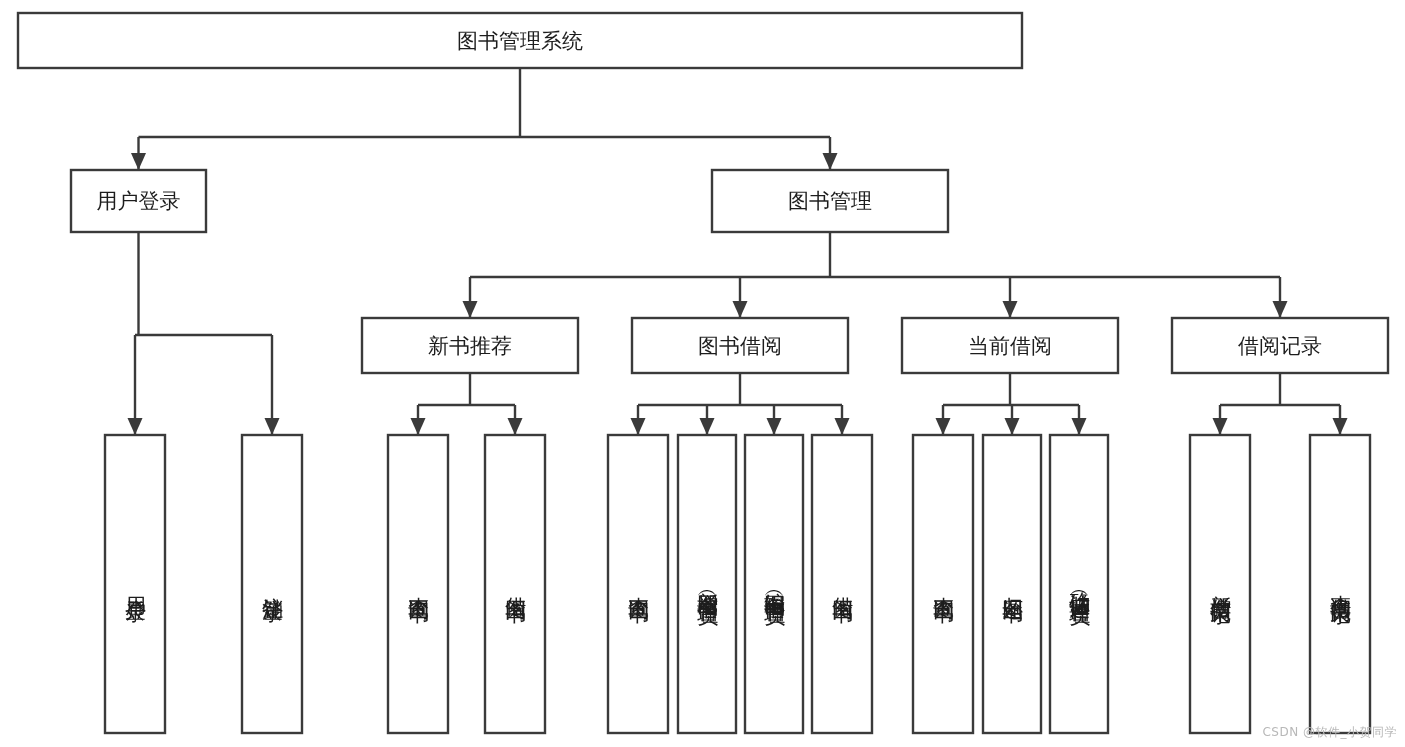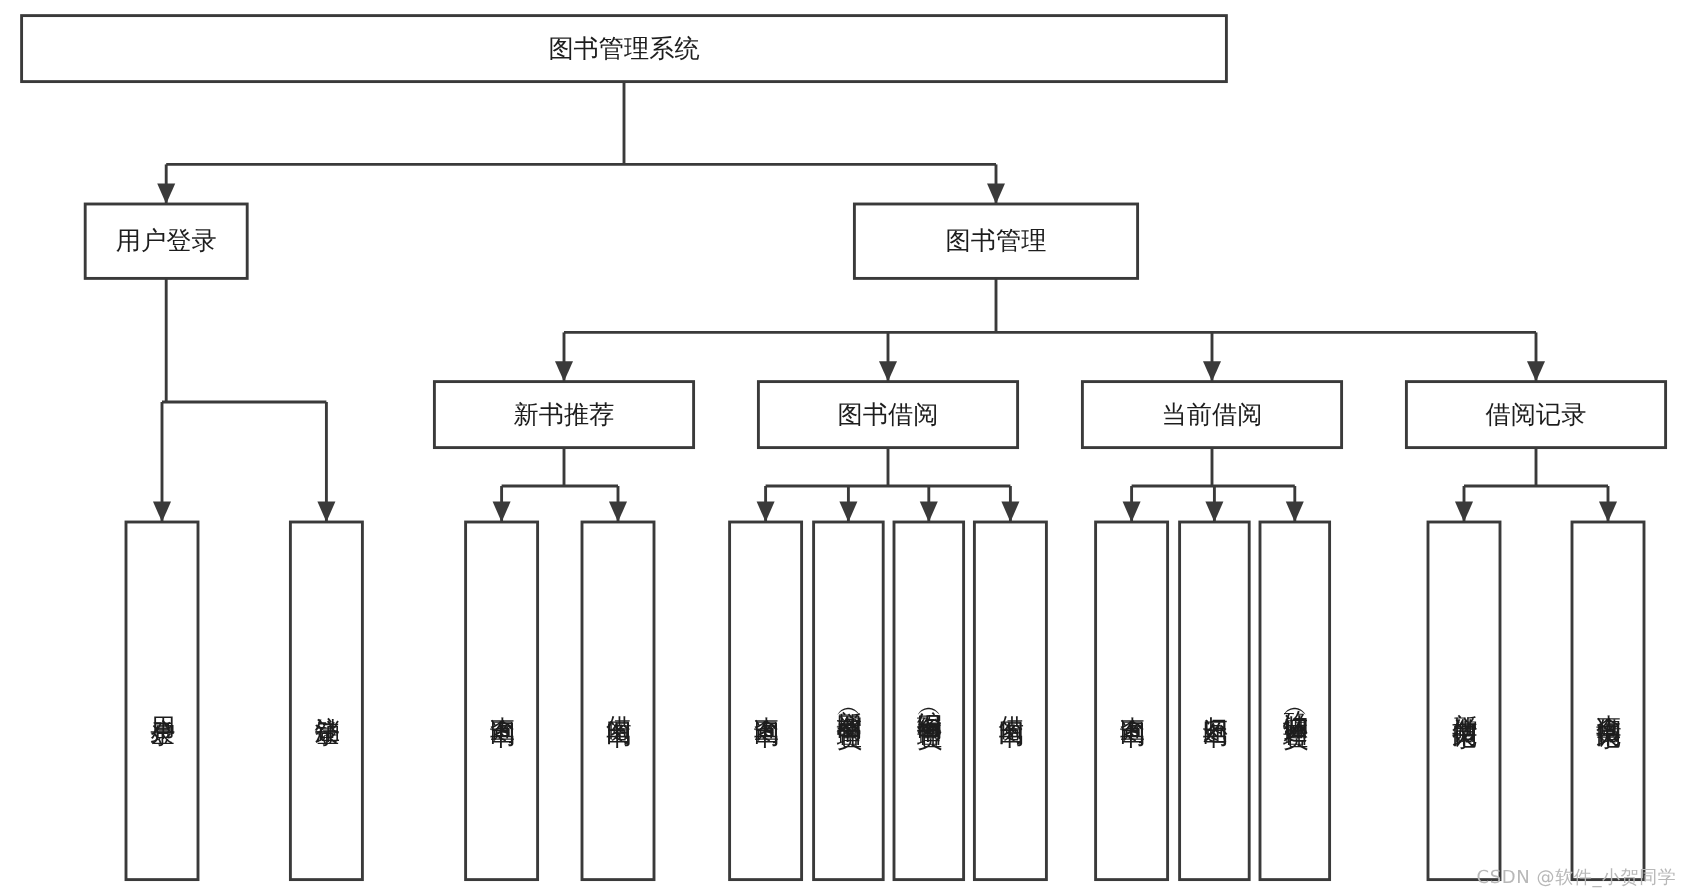--- a/index.html
+++ b/index.html
@@ -69,21 +69,21 @@
     color: #1d1d1d;
     letter-spacing: 2px;
     white-space: nowrap;
     text-align: center;
   }
   .watermark {
     position: absolute;
     right: 8px;
     bottom: 6px;
     font-family: "DejaVu Sans", "Liberation Sans", sans-serif;
-    font-size: 15px;
+    font-size: 12px;
     color: #b8b8b8;
     letter-spacing: 0.5px;
     white-space: nowrap;
     user-select: none;
   }
 </style>
 </head>
 <body>
 
 <div id="diagram-root">

